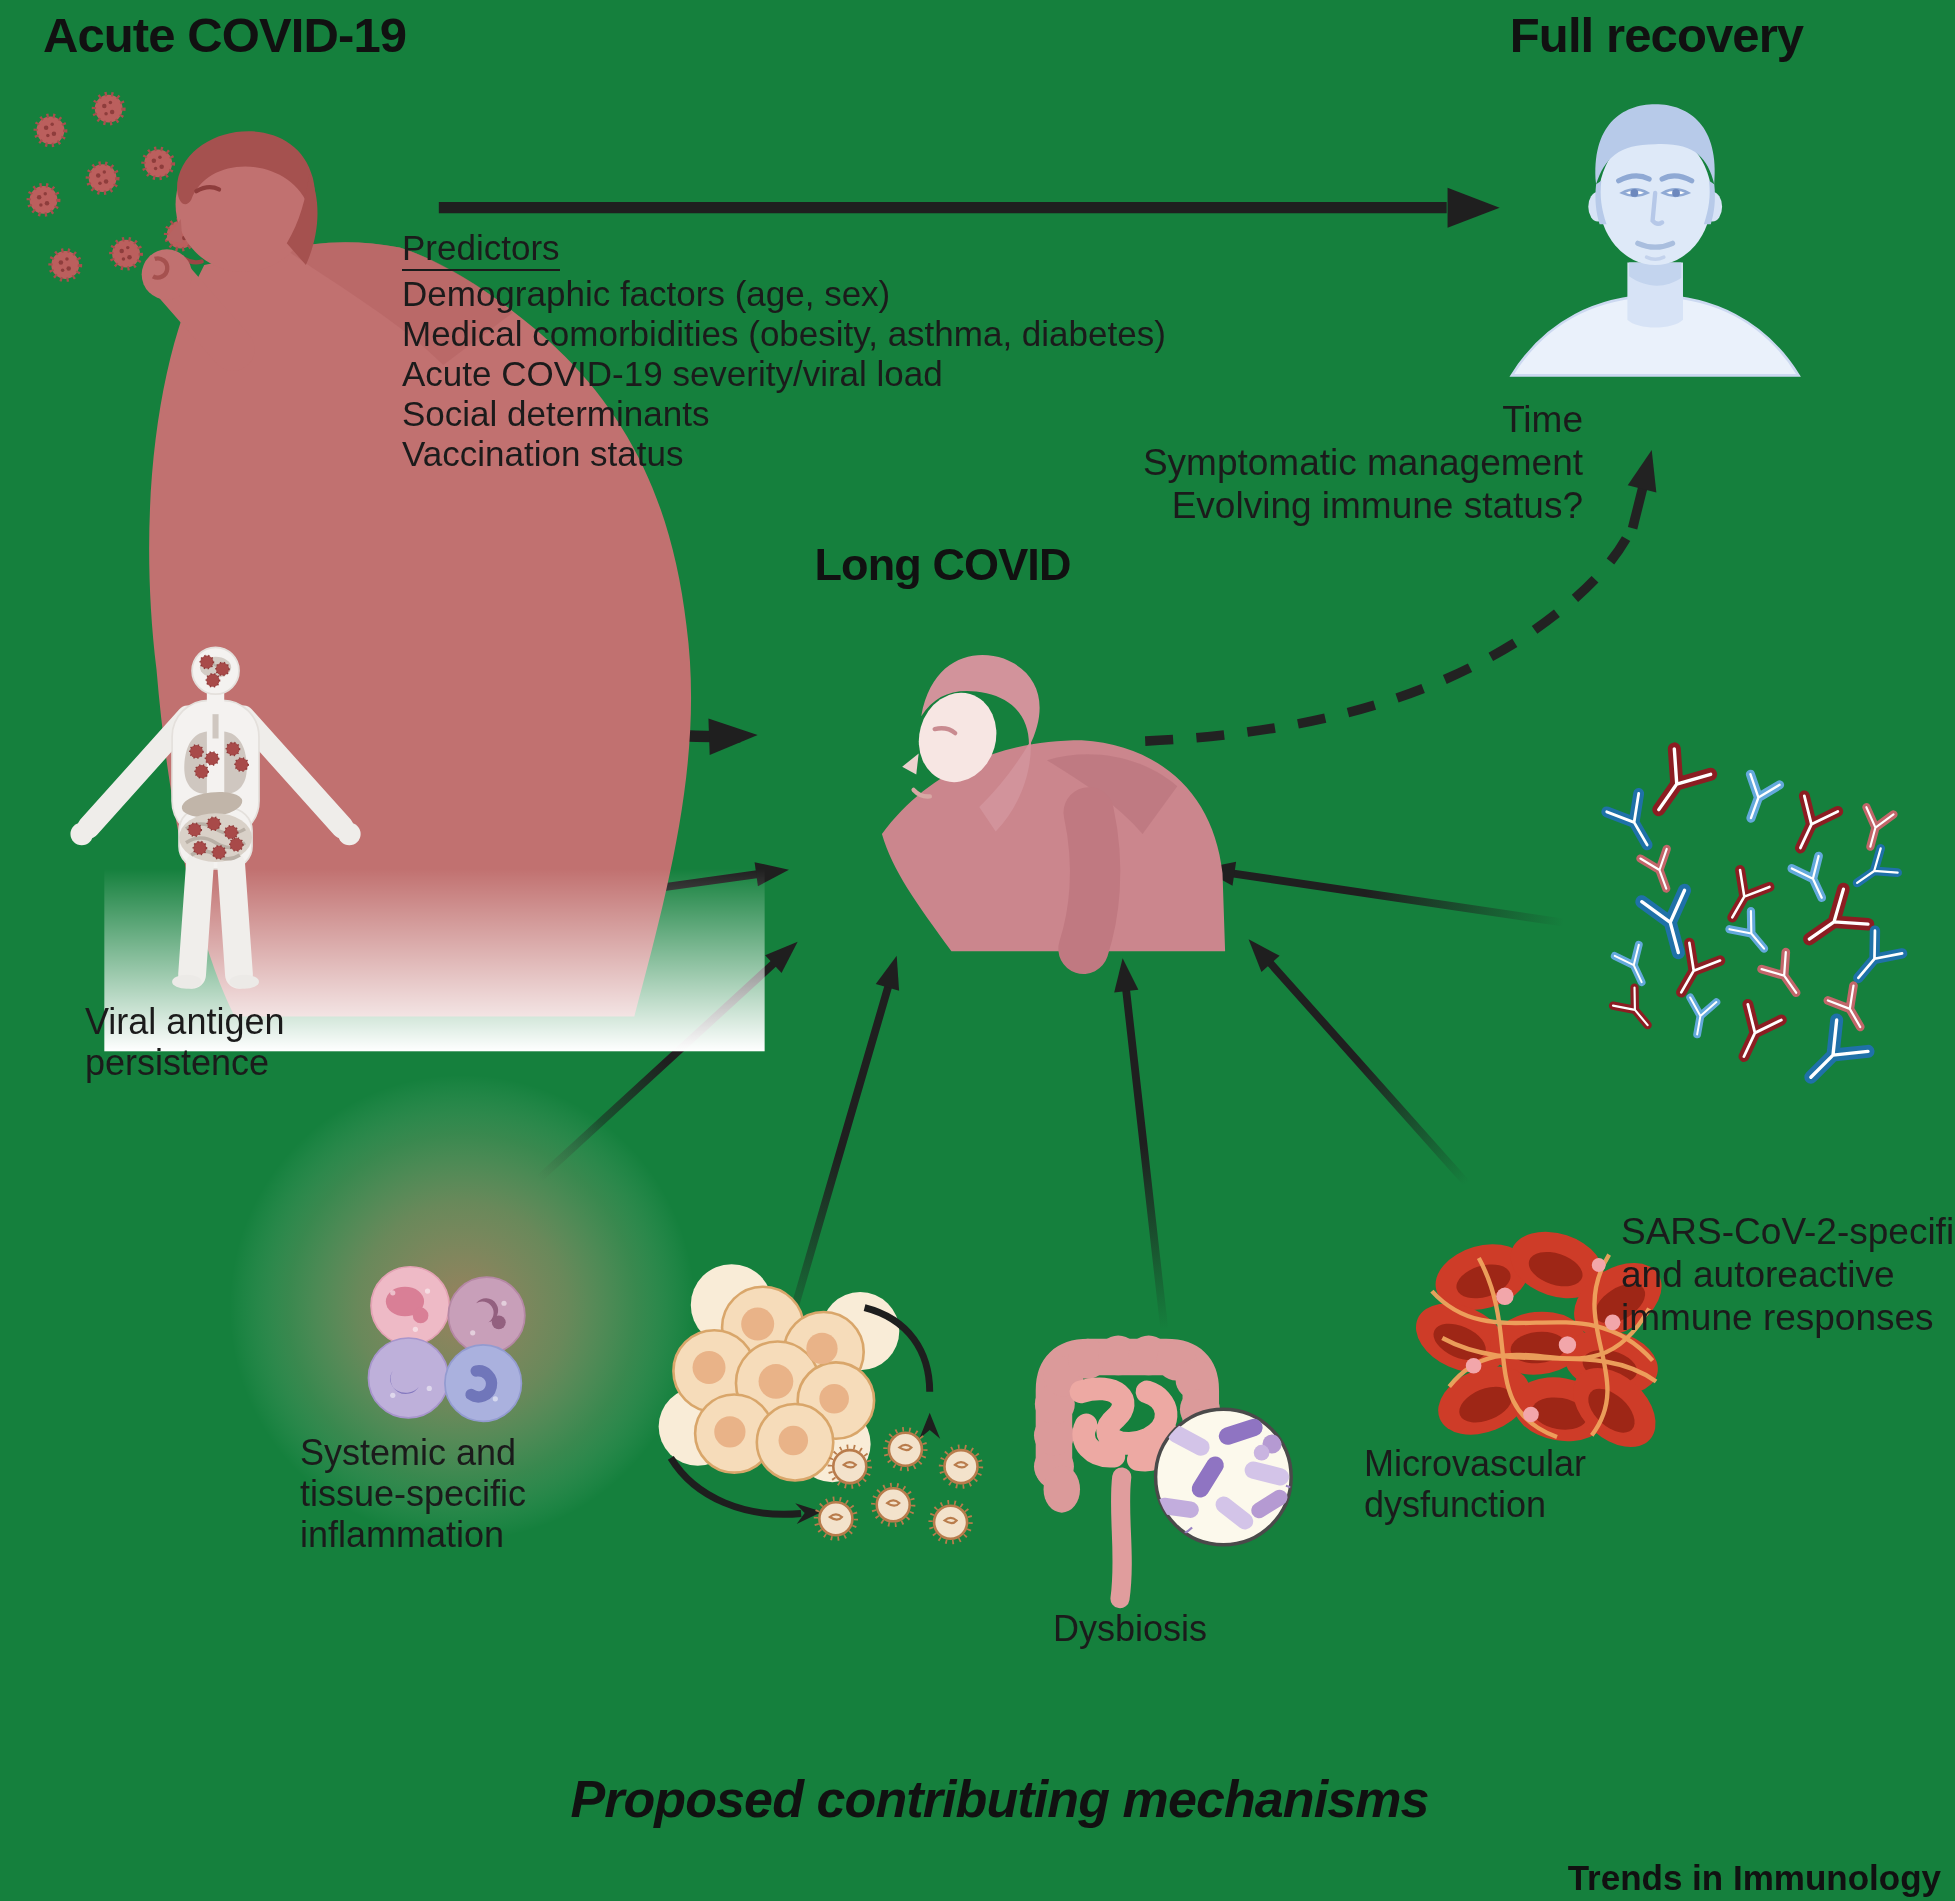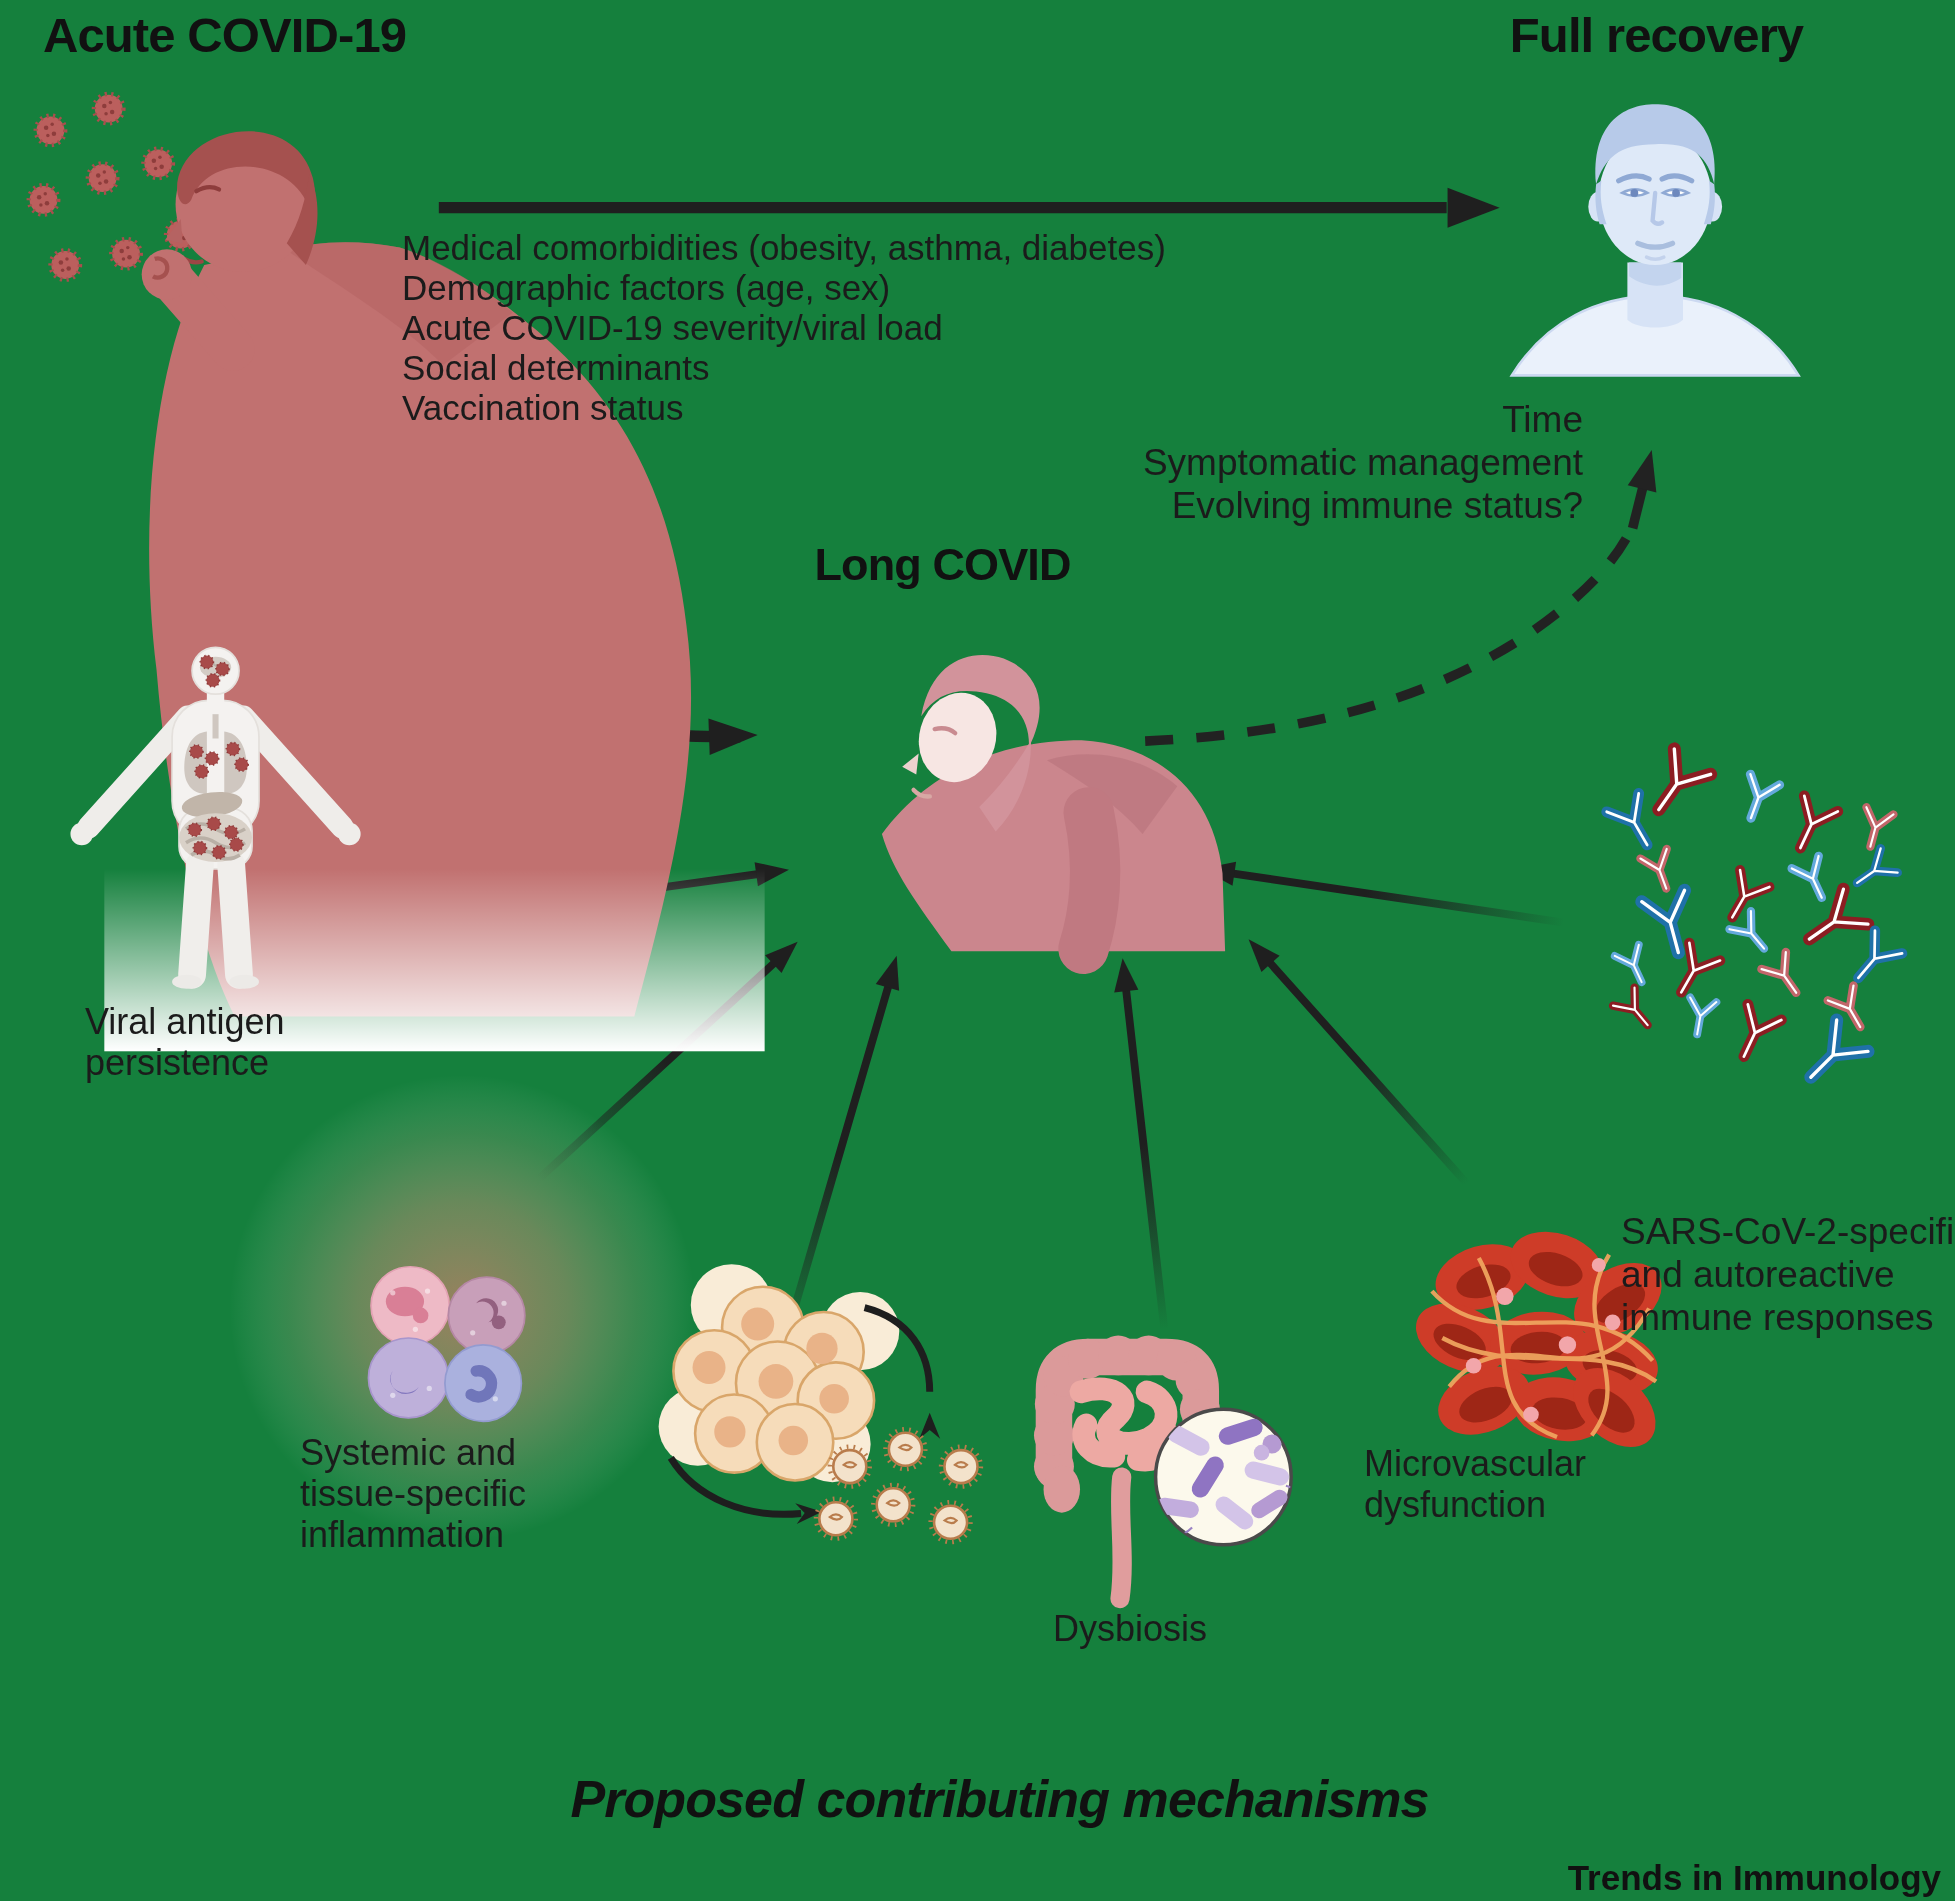--- a/index.html
+++ b/index.html
@@ -368,22 +368,23 @@
       <use href="#ab" stroke="#c2666a" transform="translate(2126,1156) rotate(-30) scale(1.0)"></use>
       <use href="#ab" stroke="#1f71a8" transform="translate(2116,1208) rotate(45) scale(1.5)"></use>
     </g>
   </svg>
 
   <div class="txt h1" style="left:43px;top:7px;">Acute COVID-19</div>
 
   <div class="txt h1 center" style="left:1489px;top:7px;width:335px;">Full recovery</div>
 
   <div class="txt predictors" style="left:402px;top:228px;">
+    <div><span class="phead">Predictors</span></div>
+    <div>Demographic factors (age, sex)</div>
     <div>Medical comorbidities (obesity, asthma, diabetes)</div>
-    <div>Demographic factors (age, sex)</div>
     <div>Acute COVID-19 severity/viral load</div>
     <div>Social determinants</div>
     <div>Vaccination status</div>
   </div>
 
   <div class="txt rfactors" style="right:372px;top:398px;">
     <div>Time</div>
     <div>Symptomatic management</div>
     <div>Evolving immune status?</div>
   </div>

